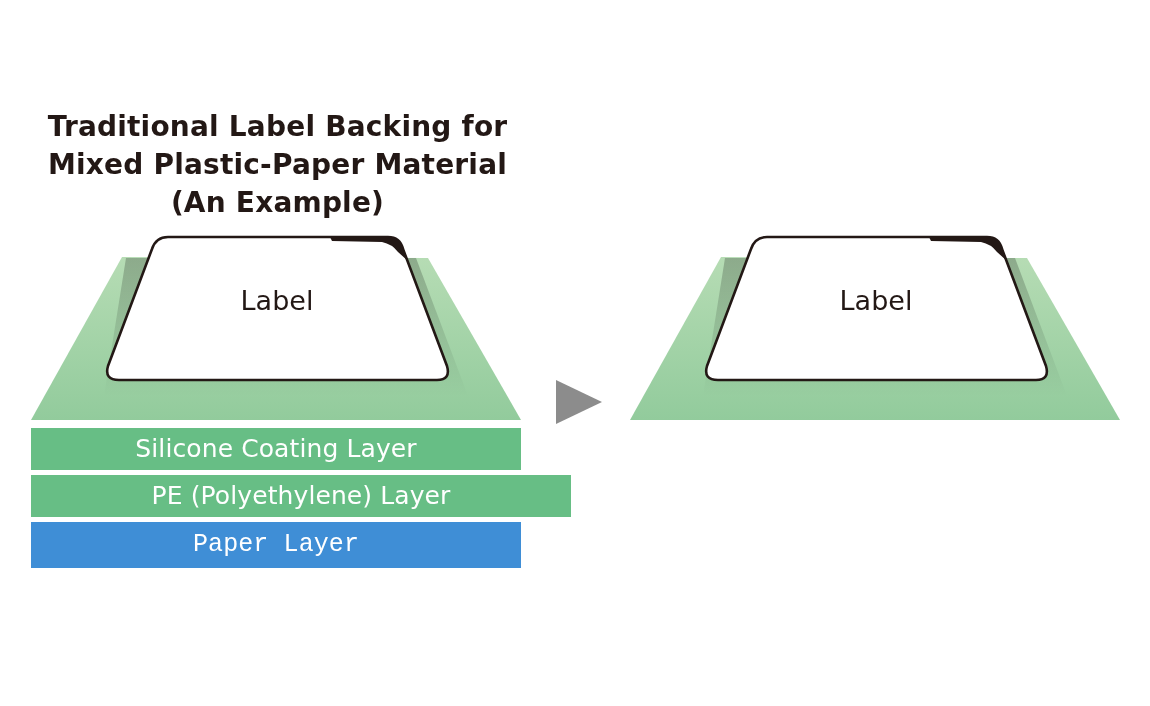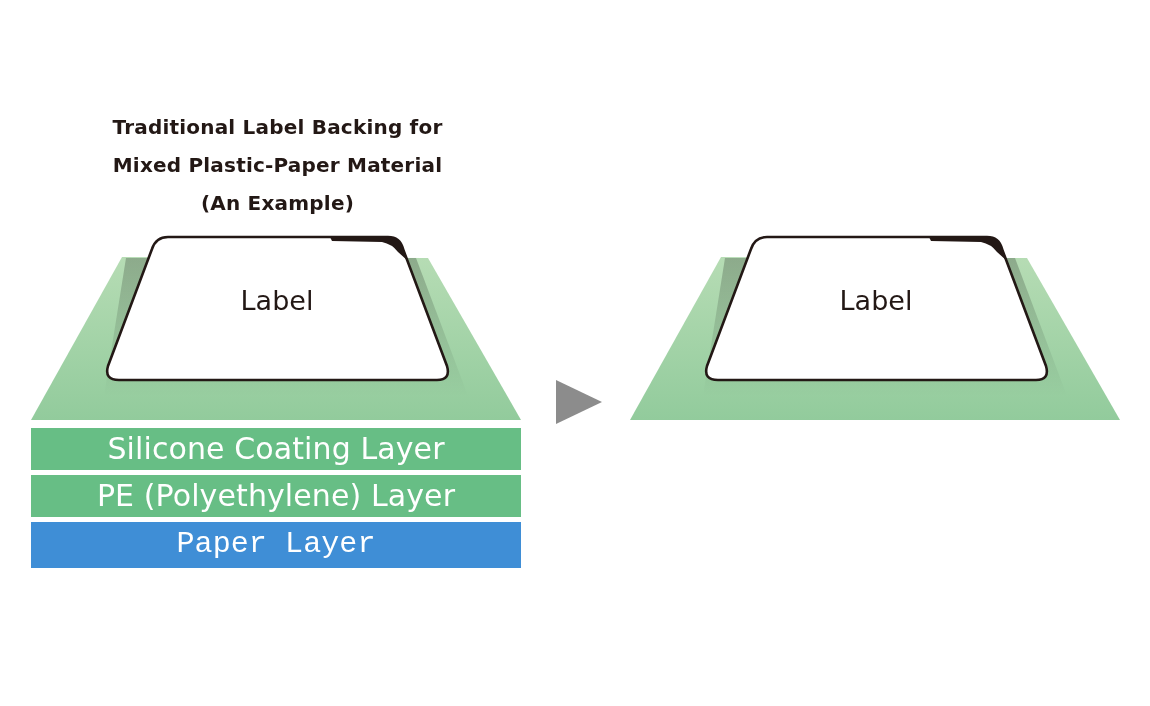--- a/index.html
+++ b/index.html
@@ -11,21 +11,21 @@
     position:relative;
   }
   .stage{position:absolute;left:0;top:0;width:1150px;height:706px;}
 
   
   .title{
     position:absolute;
     text-align:center;
     color:#231815;
     font-family:"DejaVu Sans", sans-serif;
-    font-size:20px;
+    font-size:28px;
     font-weight:700;
     line-height:38px;
     letter-spacing:0.2px;
     white-space:pre-line;
   }
   #title-left{ left:10px;  top:108px; width:535px; }
 
   
   .diagram{position:absolute;top:0;height:706px;}
   #diagram-left{ left:0px;   width:560px; }
@@ -42,30 +42,30 @@
 
   
   .bar{
     position:absolute;
     height:42px;
     display:flex;
     align-items:center;
     justify-content:center;
     color:#ffffff;
     font-family:"DejaVu Sans", sans-serif;
-    font-size:30px;
+    font-size:25px;
     font-weight:400;
     letter-spacing:0.1px;
     white-space:nowrap;
     box-sizing:border-box;
   }
   .bar .bar-text{ transform:translateY(-1px); }
 
   #L-bar-0{ left:31px; top:428px; width:490px; background:#67BE85; }
-  #L-bar-1{ left:31px; top:475px; width:490px; background:#67BE85; }
+  #L-bar-1{ left:31px; top:475px; width:540px; background:#67BE85; }
   #L-bar-2{ left:31px; top:522px; width:490px; height:46px; background:#3F8ED6; }
 
   
   #flow-arrow{
     position:absolute;
     left:554px; top:376px;
     width:50px; height:52px;
   }
 
   .label-text{

